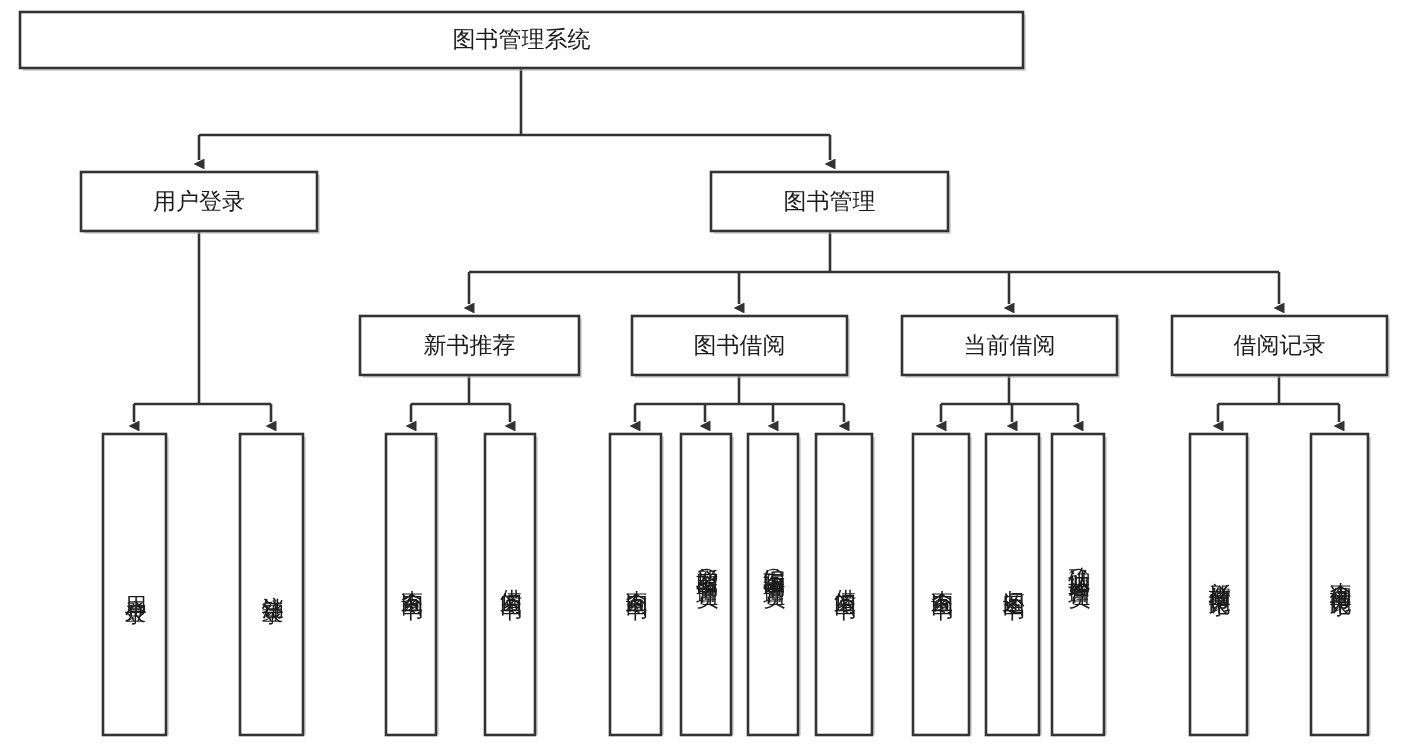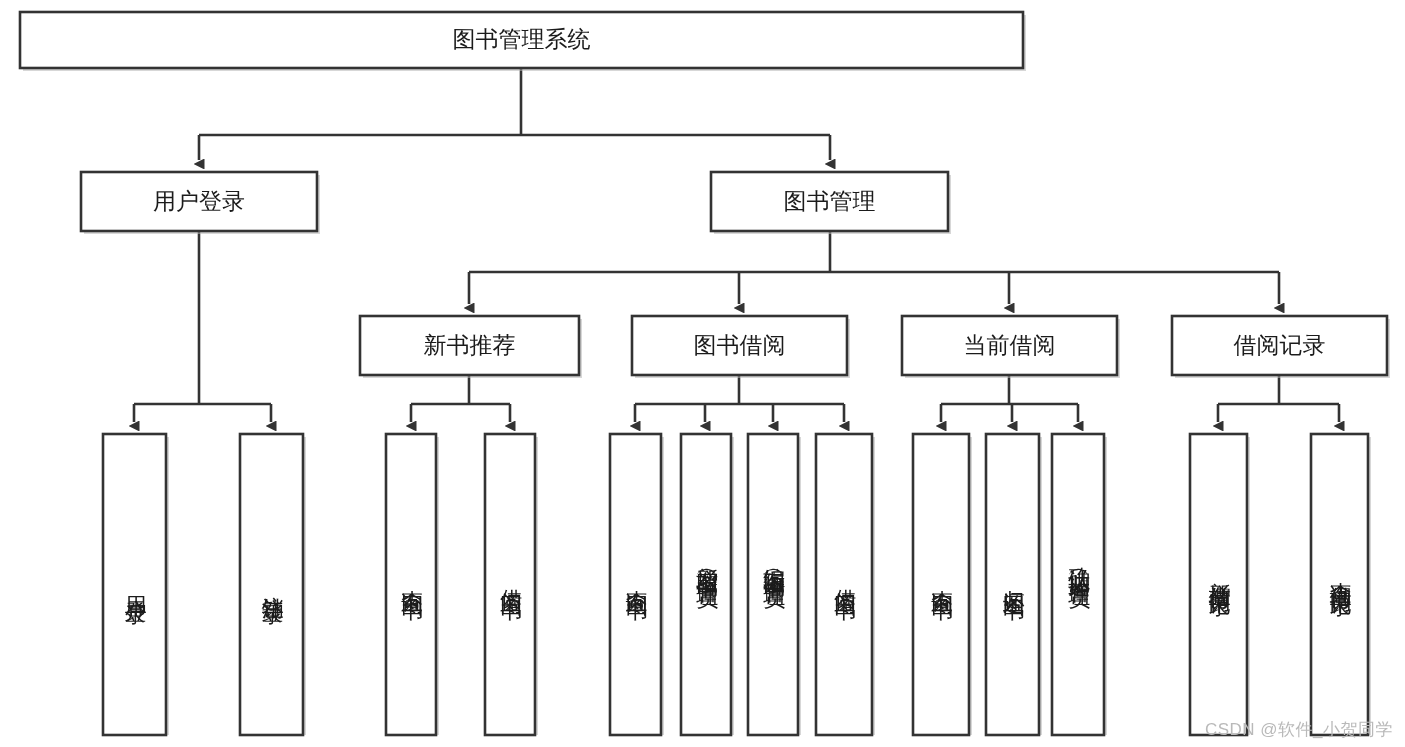--- a/index.html
+++ b/index.html
@@ -239,14 +239,13 @@
       <text class="node-label label-v" x="1218.5" y="573">新增借阅记录</text>
     </g>
 
     <g>
       <rect class="node-shadow" x="1314" y="437" width="57" height="298"></rect>
       <rect class="node-rect" x="1311" y="434" width="57" height="301"></rect>
       <text class="node-label label-v" x="1339.5" y="573">查询借阅记录</text>
     </g>
   </svg>
 
-  <div class="watermark">CSDN @软件_小贺同学</div>
 </div>
 
 </body></html>

